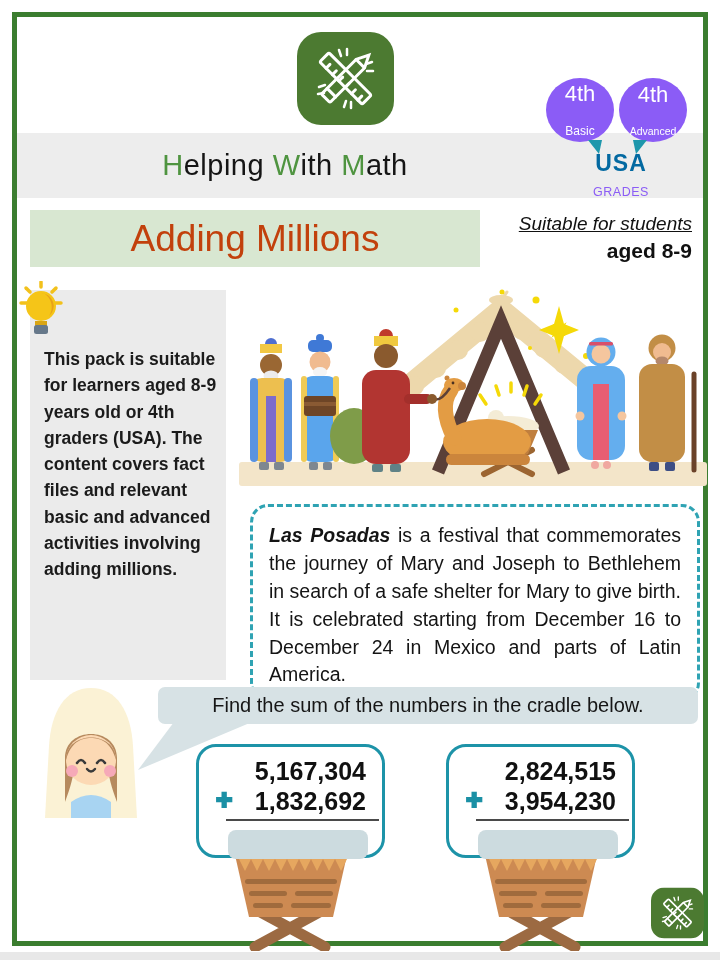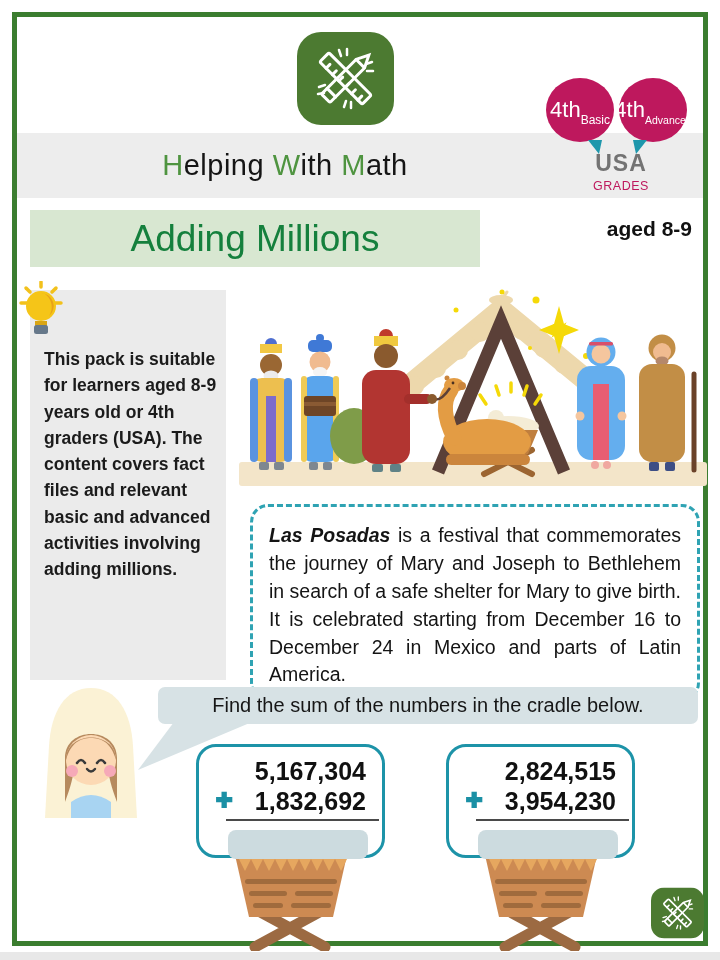--- a/index.html
+++ b/index.html
@@ -10,38 +10,38 @@
            border:5px solid #3b7d2f; background:#ffffff; }
   .page-edge { position:absolute; left:0; right:0; bottom:0; height:8px; background:#e8e8e8; }
 
   
   .logo-top { position:absolute; left:297px; top:32px; width:97px; height:93px; z-index:4; }
   .band { position:absolute; left:17px; right:17px; top:133px; height:65px; background:#ededed; }
   .site-title { position:absolute; left:0; right:150px; top:0; height:65px; line-height:65px;
                 text-align:center; font-size:29px; color:#151515; letter-spacing:0.5px; }
   .site-title .gr { color:#4f9440; }
   .usa-block { position:absolute; left:575px; top:150px; width:92px; text-align:center; z-index:4; }
-  .usa-block .usa { font-size:23px; font-weight:bold; color:#737373; letter-spacing:1px; }
-  .usa-block .grades { font-size:12.5px; color:#be185d; letter-spacing:0.5px; margin-top:2px; }
-
-  .badge { position:absolute; width:68px; height:64px; border-radius:50%; background:#be185d;
-           color:#fff; display:flex; align-items:center; justify-content:center;
+  .usa-block .usa { font-size:23px; font-weight:bold; color:#0369a1; letter-spacing:1px; }
+  .usa-block .grades { font-size:12.5px; color:#8b5cf6; letter-spacing:0.5px; margin-top:8px; }
+
+  .badge { position:absolute; width:68px; height:64px; border-radius:50%; background:#8b5cf6;
+           color:#fff; display:flex; flex-direction:column; align-items:center; justify-content:center;
            z-index:5; }
   .badge .grade { font-size:22px; line-height:1; }
   .badge .level { font-size:12px; margin-top:19px; }
   .badge.b1 { left:546px; top:78px; }
   .badge.b2 { left:619px; top:78px; }
   .badge.b2 .level { font-size:10.5px; }
   .badge::after { content:""; position:absolute; bottom:-12px; width:0; height:0; border-style:solid; }
   .badge.b1::after { left:42px; border-width:14px 3px 0 11px; border-color:#1e97ac transparent transparent transparent; }
   .badge.b2::after { left:14px; border-width:14px 11px 0 3px; border-color:#1e97ac transparent transparent transparent; }
 
   
   .ws-title { position:absolute; left:30px; top:210px; width:450px; height:57px; background:#d8e7d1;
-              text-align:center; line-height:57px; font-size:37px; color:#15803d; }
+              text-align:center; line-height:57px; font-size:37px; color:#c2410c; }
   .suitable { position:absolute; right:28px; top:213px; text-align:right; color:#111; }
   .suitable .l1 { font-style:italic; font-size:19px; text-decoration:underline; }
   .suitable .l2 { font-weight:bold; font-size:21px; margin-top:4px; }
 
   
   .bulb { position:absolute; left:17px; top:281px; width:48px; height:58px; z-index:3; }
   .desc-box { position:absolute; left:30px; top:290px; width:196px; height:390px; background:#ebebeb; }
   .desc-box p { margin:56px 8px 0 14px; font-size:17.5px; line-height:1.5; color:#1b1b1b;font-weight:bold; }
 
   
@@ -129,20 +129,21 @@
   <div class="grade">4th</div>
   <div class="level">Advanced</div>
 </div>
 <div class="usa-block">
   <div class="usa">USA</div>
   <div class="grades">GRADES</div>
 </div>
 
 <div class="ws-title">Adding Millions</div>
 <div class="suitable">
+  <div class="l1">Suitable for students</div>
   <div class="l2">aged 8-9</div>
 </div>
 
 <svg class="bulb" viewBox="0 0 48 58">
   <g stroke="#f2c11c" stroke-width="3.5" stroke-linecap="round">
     <line x1="4" y1="22" x2="10" y2="22"></line>
     <line x1="38" y1="22" x2="44" y2="22"></line>
     <line x1="9" y1="7" x2="13" y2="11"></line>
     <line x1="39" y1="7" x2="35" y2="11"></line>
     <line x1="24" y1="1" x2="24" y2="6"></line>

